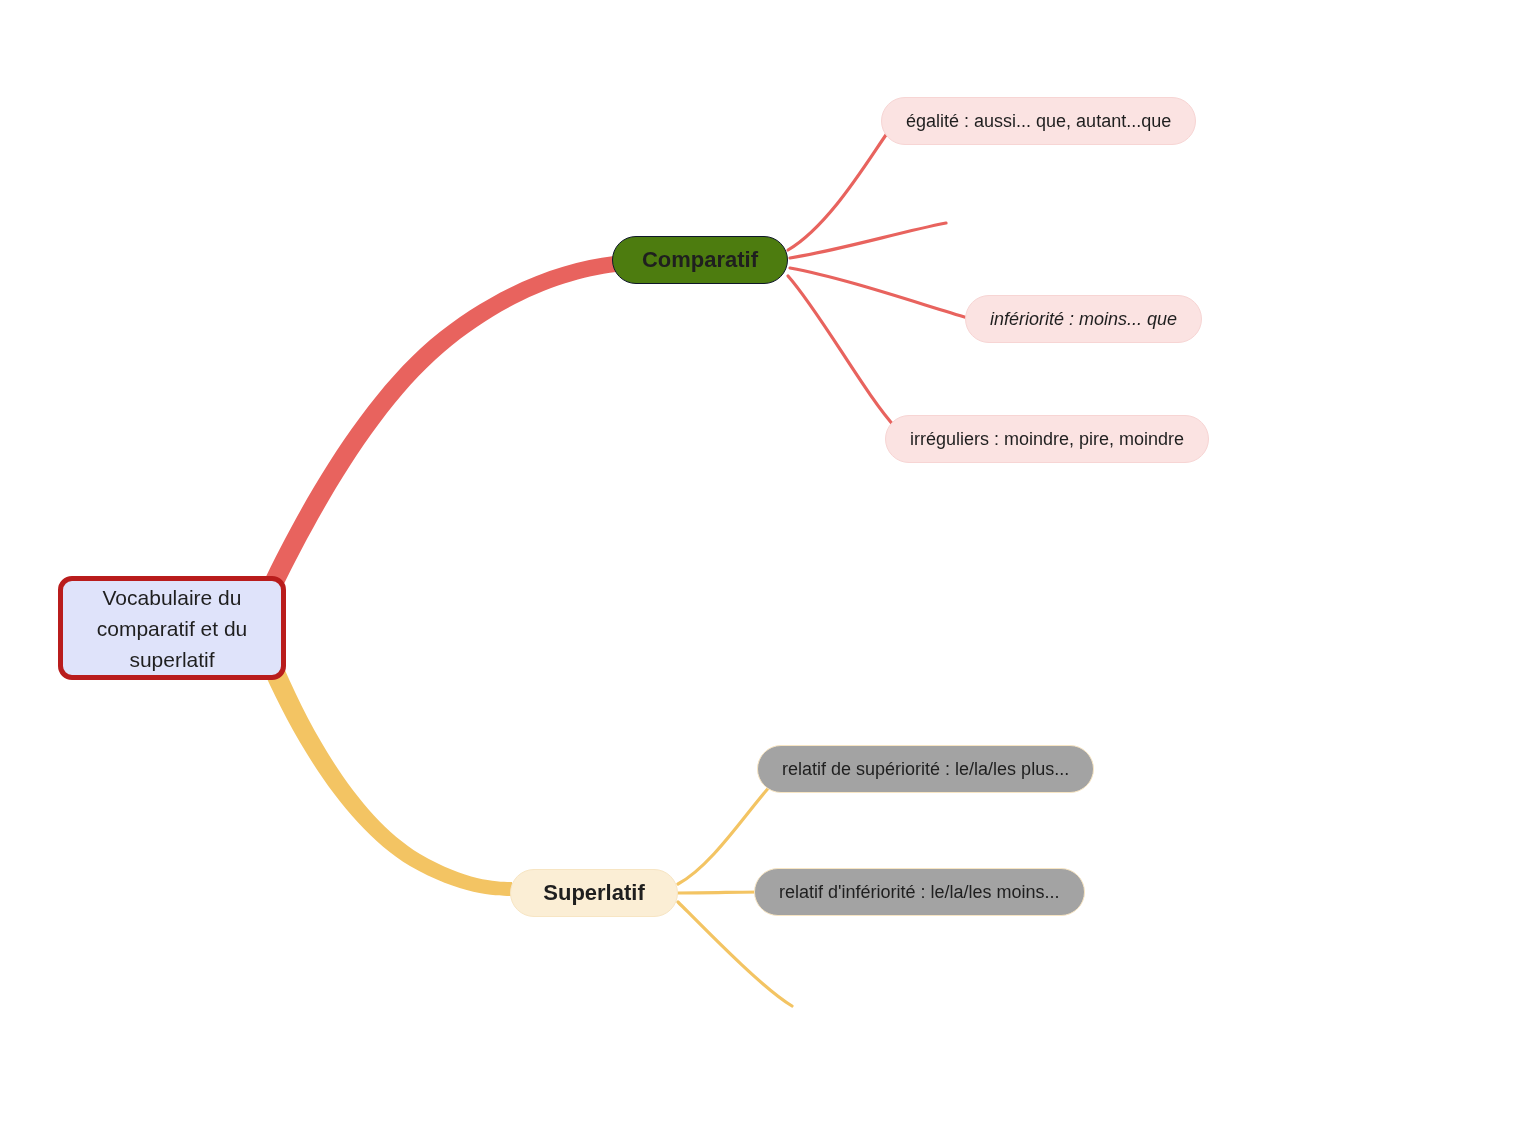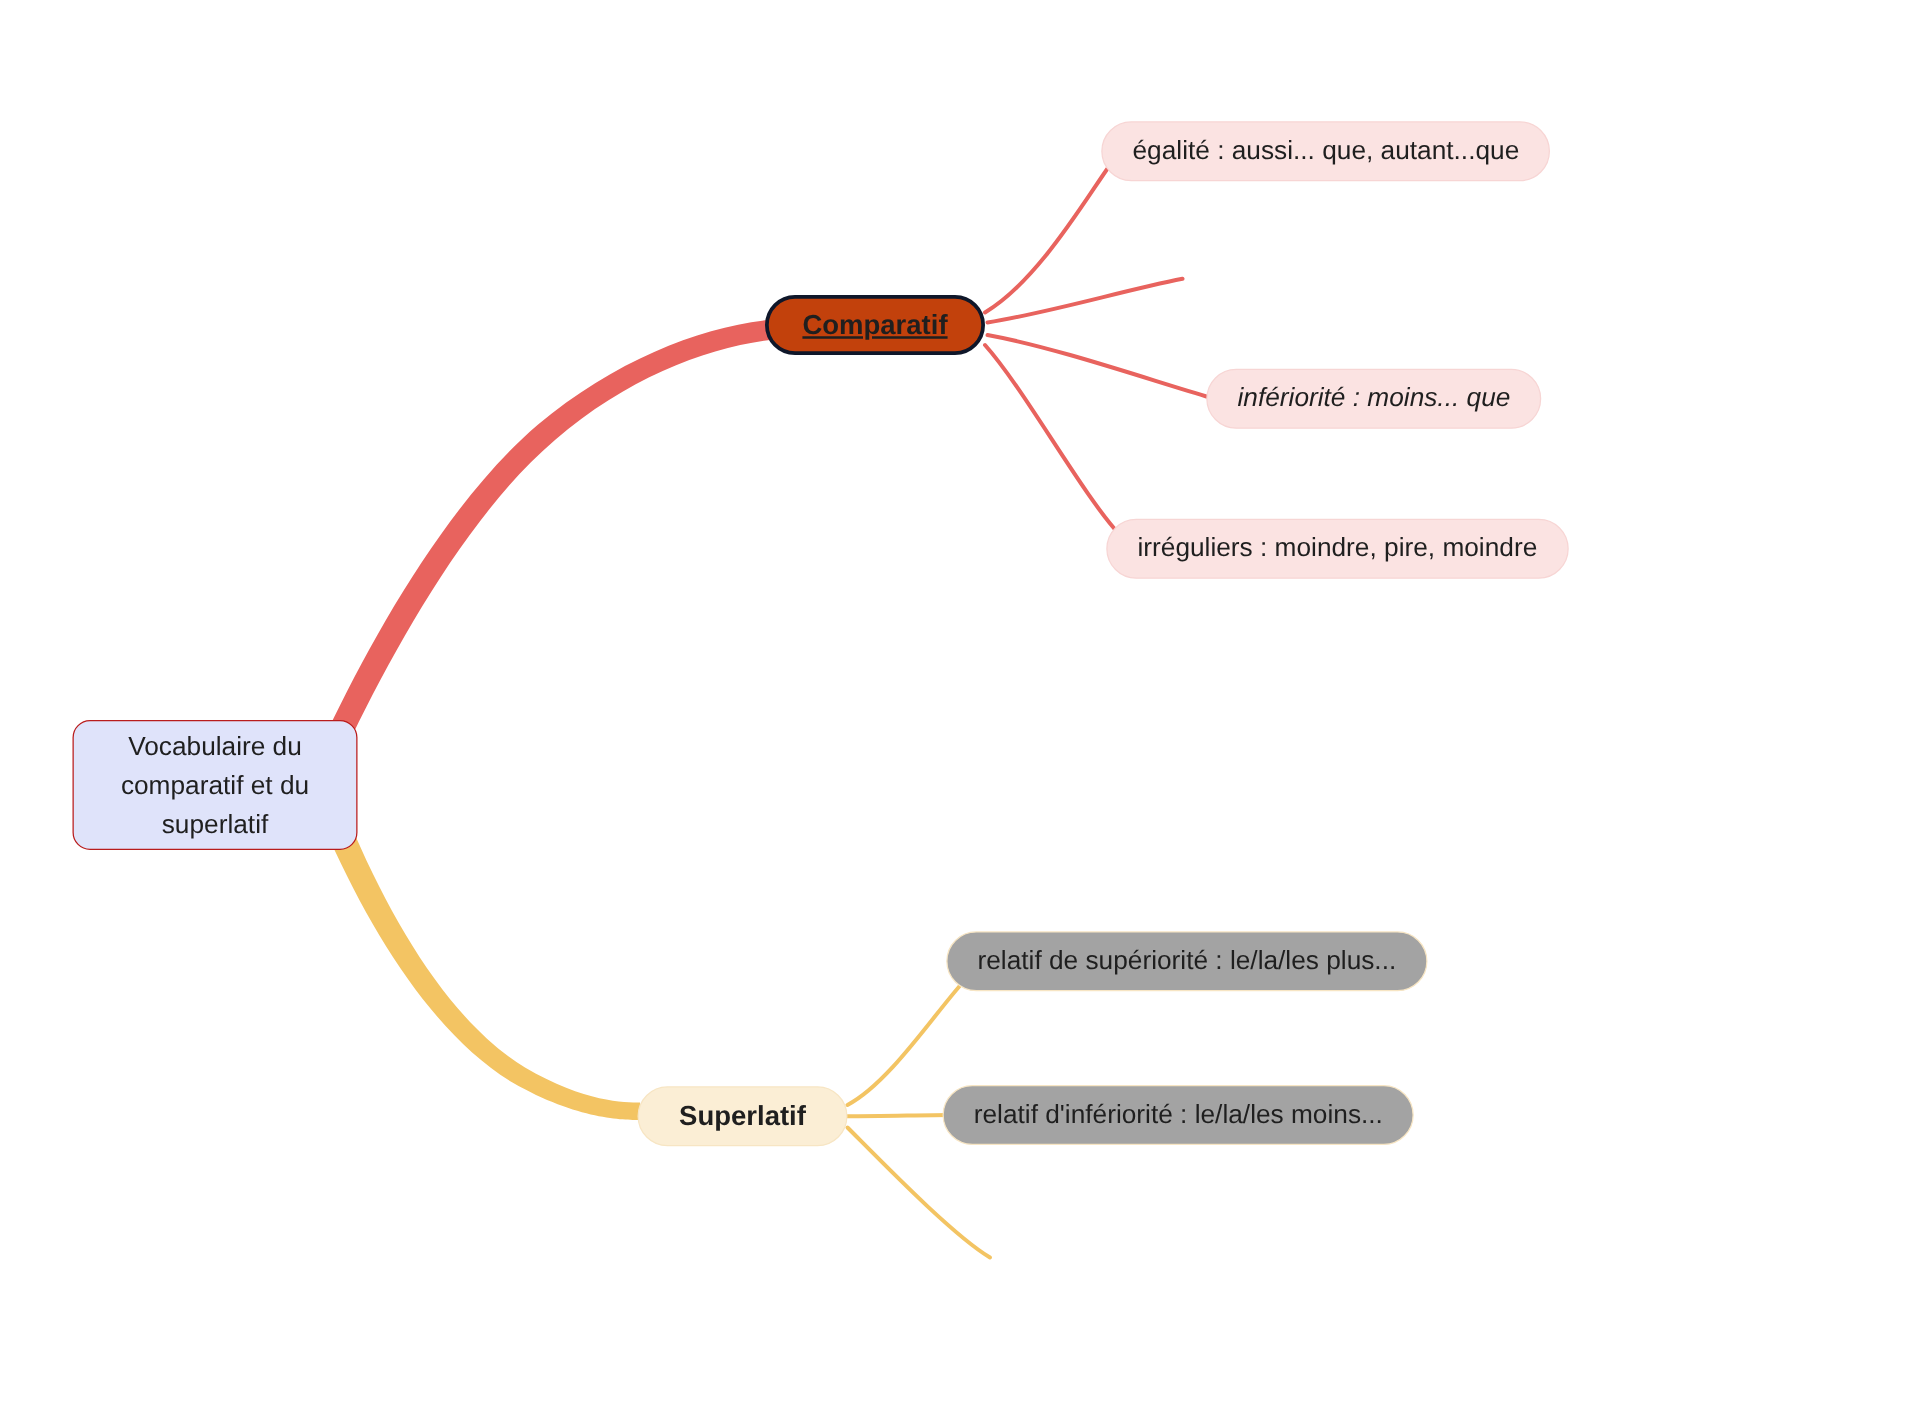--- a/index.html
+++ b/index.html
@@ -31,57 +31,56 @@
     align-items: center;
     justify-content: center;
     text-align: center;
     color: #1f1f1f;
     white-space: pre;
   }
 
   
   .node-root {
     background: #dfe3fa;
-    border: 1px solid #b91c1c;
+    border: 5px solid #b91c1c;
     border-radius: 14px;
     font-size: 21px;
     line-height: 31px;
     left: 58px;
     top: 576px;
     width: 228px;
     height: 104px;
   }
 
   
   .node-branch {
     font-size: 22px;
     font-weight: bold;
     border-radius: 999px;
   }
   .branch-comparatif {
-    background: #c2410c;
-    border: 3px solid #0f172a;
+    background: #4d7c0f;
+    border: 1px solid #0f172a;
     left: 612px;
     top: 236px;
     width: 176px;
     height: 48px;
-    text-decoration: underline;
   }
   .branch-superlatif {
     background: #fbeed5;
     border: 1px solid #f7e5c3;
     left: 510px;
     top: 869px;
     width: 168px;
     height: 48px;
   }
 
   
   .node-leaf {
-    font-size: 21px;
+    font-size: 18px;
     border-radius: 999px;
     height: 48px;
     padding: 0 24px;
   }
   .leaf-pink {
     background: #fbe3e2;
     border: 1px solid #f7d5d4;
   }
   .leaf-cream {
     background: #a3a3a3;

